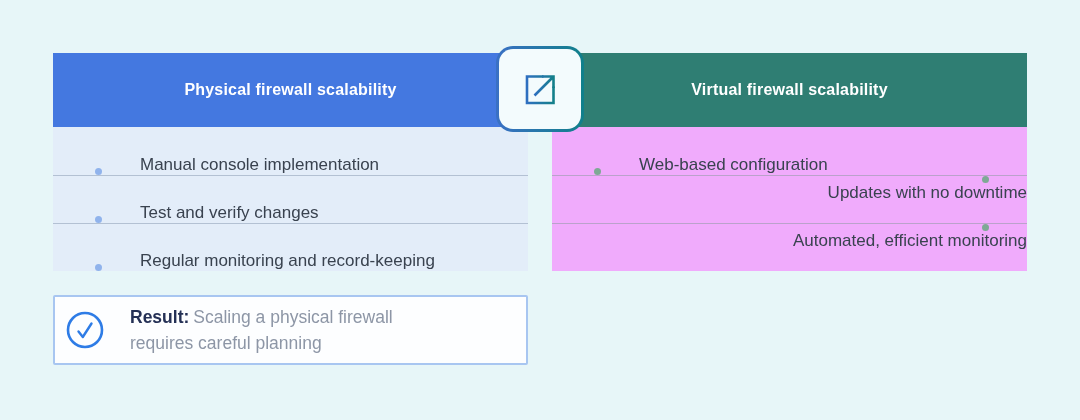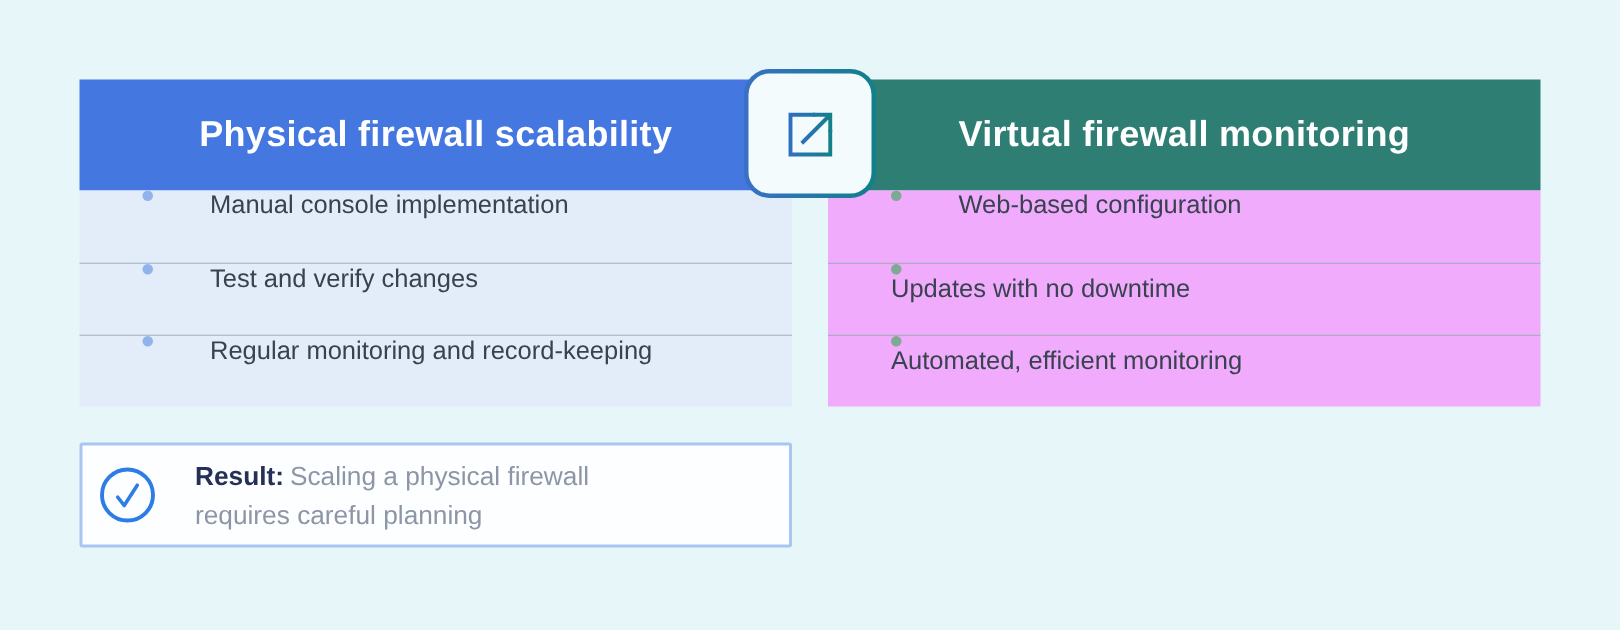--- a/index.html
+++ b/index.html
@@ -8,28 +8,28 @@
     background:#E7F6F8;
     font-family:"Liberation Sans", sans-serif;
     overflow:hidden;
   }
   .column{position:absolute;top:53px;width:475px;}
   .col-left{left:53px;}
   .col-right{left:552px;}
 
   .col-header{
     height:74px;display:flex;align-items:center;justify-content:center;
-    color:#ffffff;font-size:24px;font-weight:700;letter-spacing:.2px;
+    color:#ffffff;font-size:16px;font-weight:700;letter-spacing:.2px;
   }
   .col-left .col-header{background:#4478E0;}
   .col-right .col-header{background:#2F7E73;}
 
   .rows{width:100%;}
   .row{
-    height:48px;display:flex;align-items:flex-start;
+    height:48px;display:flex;align-items:flex-end;
     padding-left:42px;box-sizing:border-box;
     font-size:17px;color:#39424F;
   }
   .col-left .row{background:#E3EDF9;}
   .col-right .row{background:#f0abfc;}
   .col-left .row + .row{border-top:1px solid rgba(120,140,165,.45);}
   .col-right .row + .row{border-top:1px solid rgba(120,150,145,.45);flex-direction:column;}
   .bullet{
     width:7px;height:7px;border-radius:50%;margin-right:38px;flex:0 0 auto;
   }
@@ -91,21 +91,21 @@
       </svg>
     </span>
     <span class="result-text">
       <span class="result-label">Result:</span><span>Scaling a physical firewall requires careful planning</span>
     </span>
   </div>
 </div>
 
 <div class="column col-right">
   <div class="col-header">
-    <span>Virtual firewall monitoring</span>
+    <span>Virtual firewall scalability</span>
   </div>
   <div class="rows">
     <div class="row">
       <span class="bullet"></span>
       <span>Web-based configuration</span>
     </div>
     <div class="row">
       <span class="bullet"></span>
       <span>Updates with no downtime</span>
     </div>

